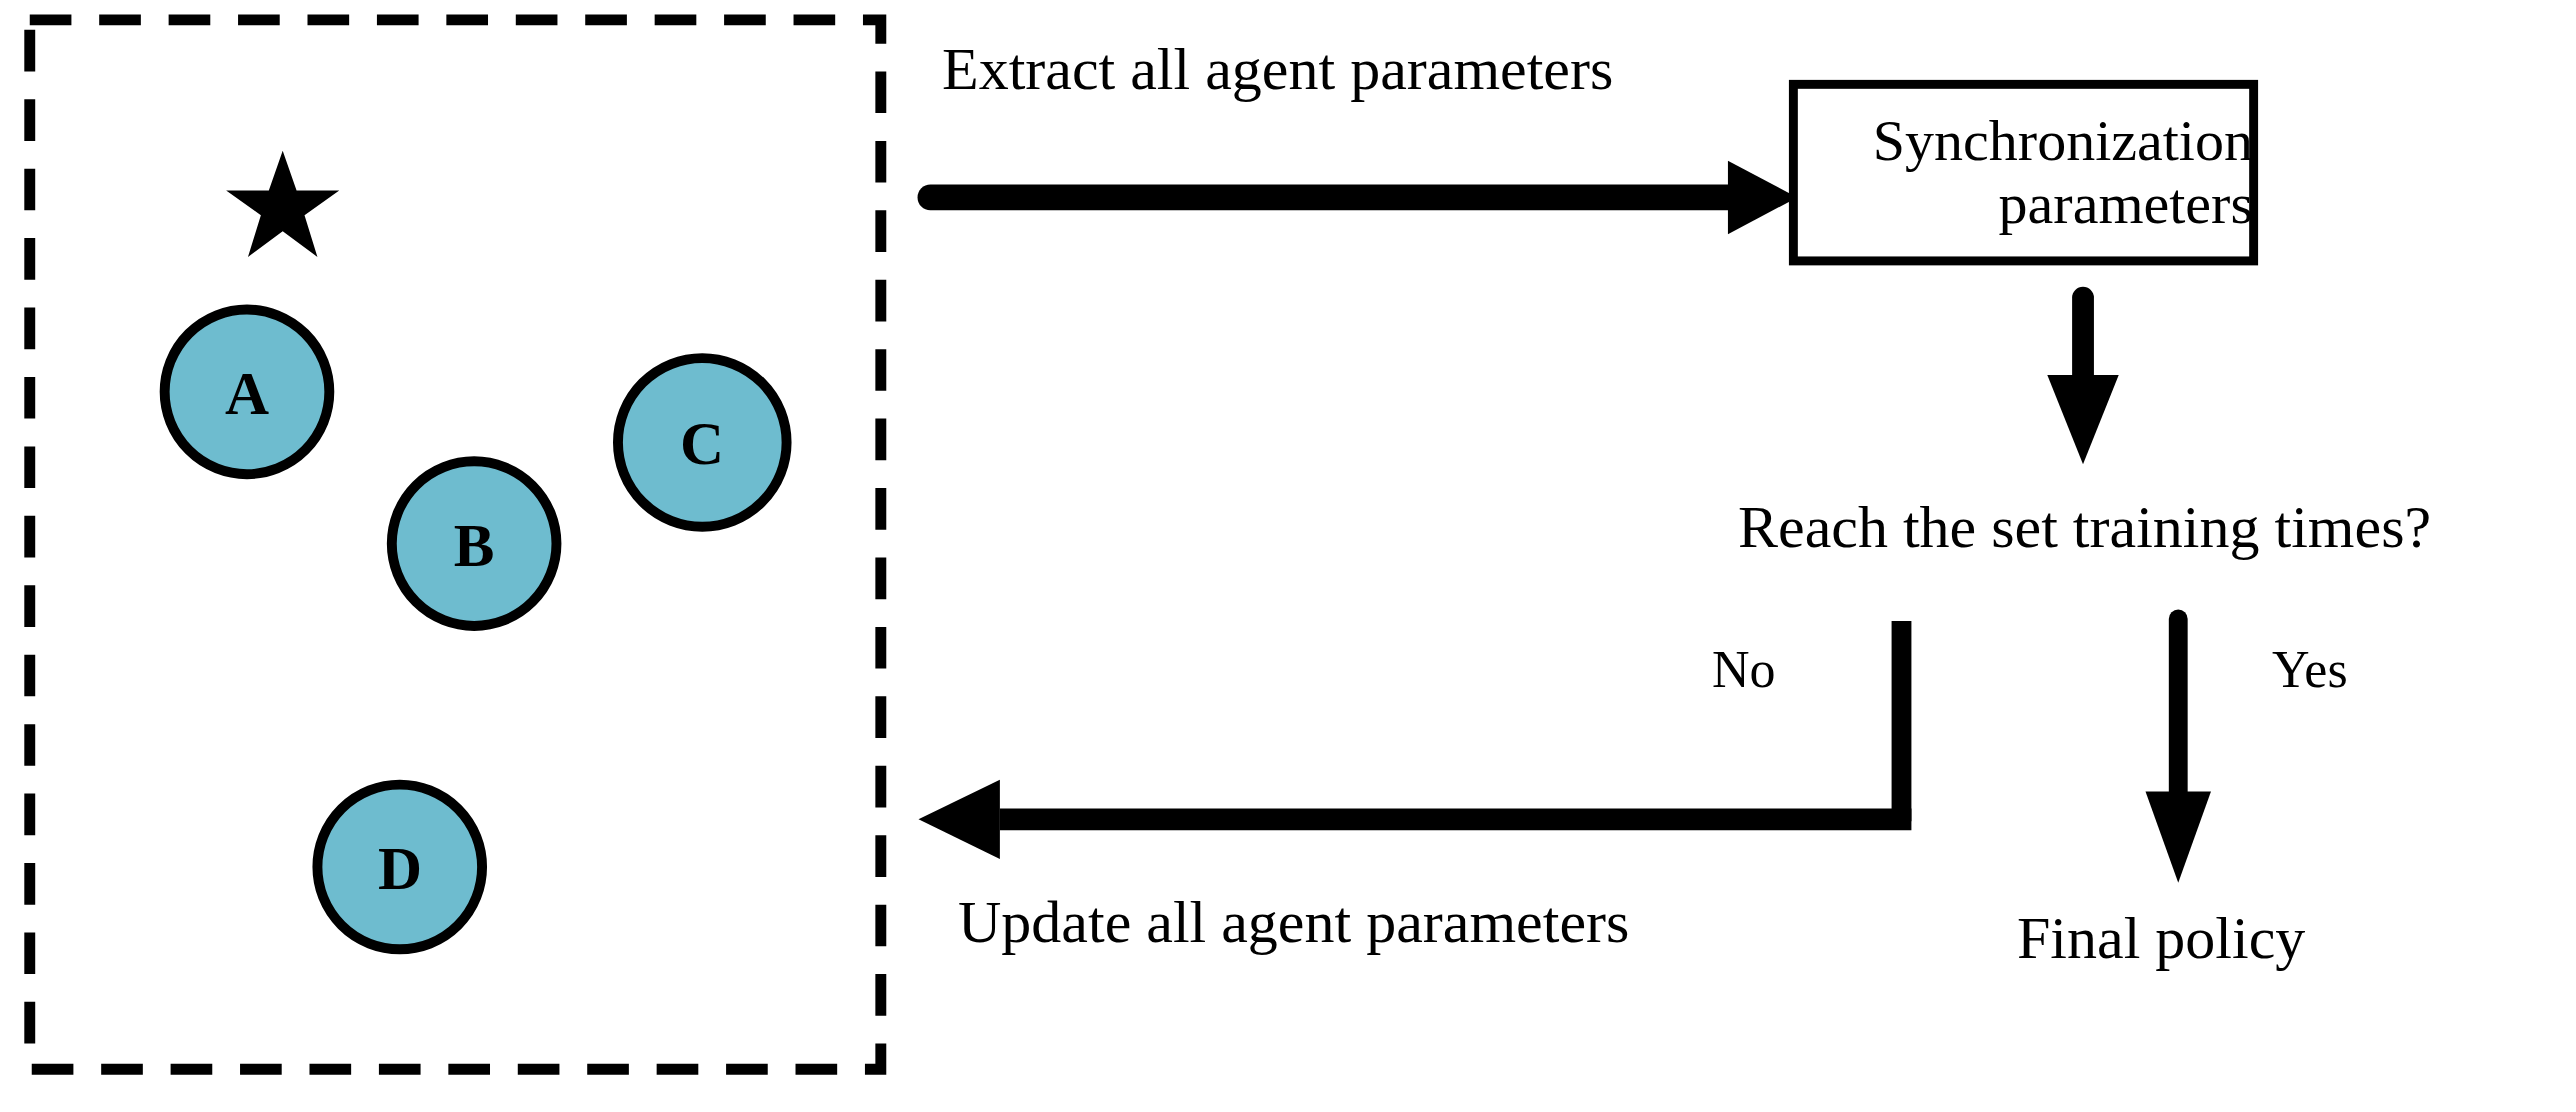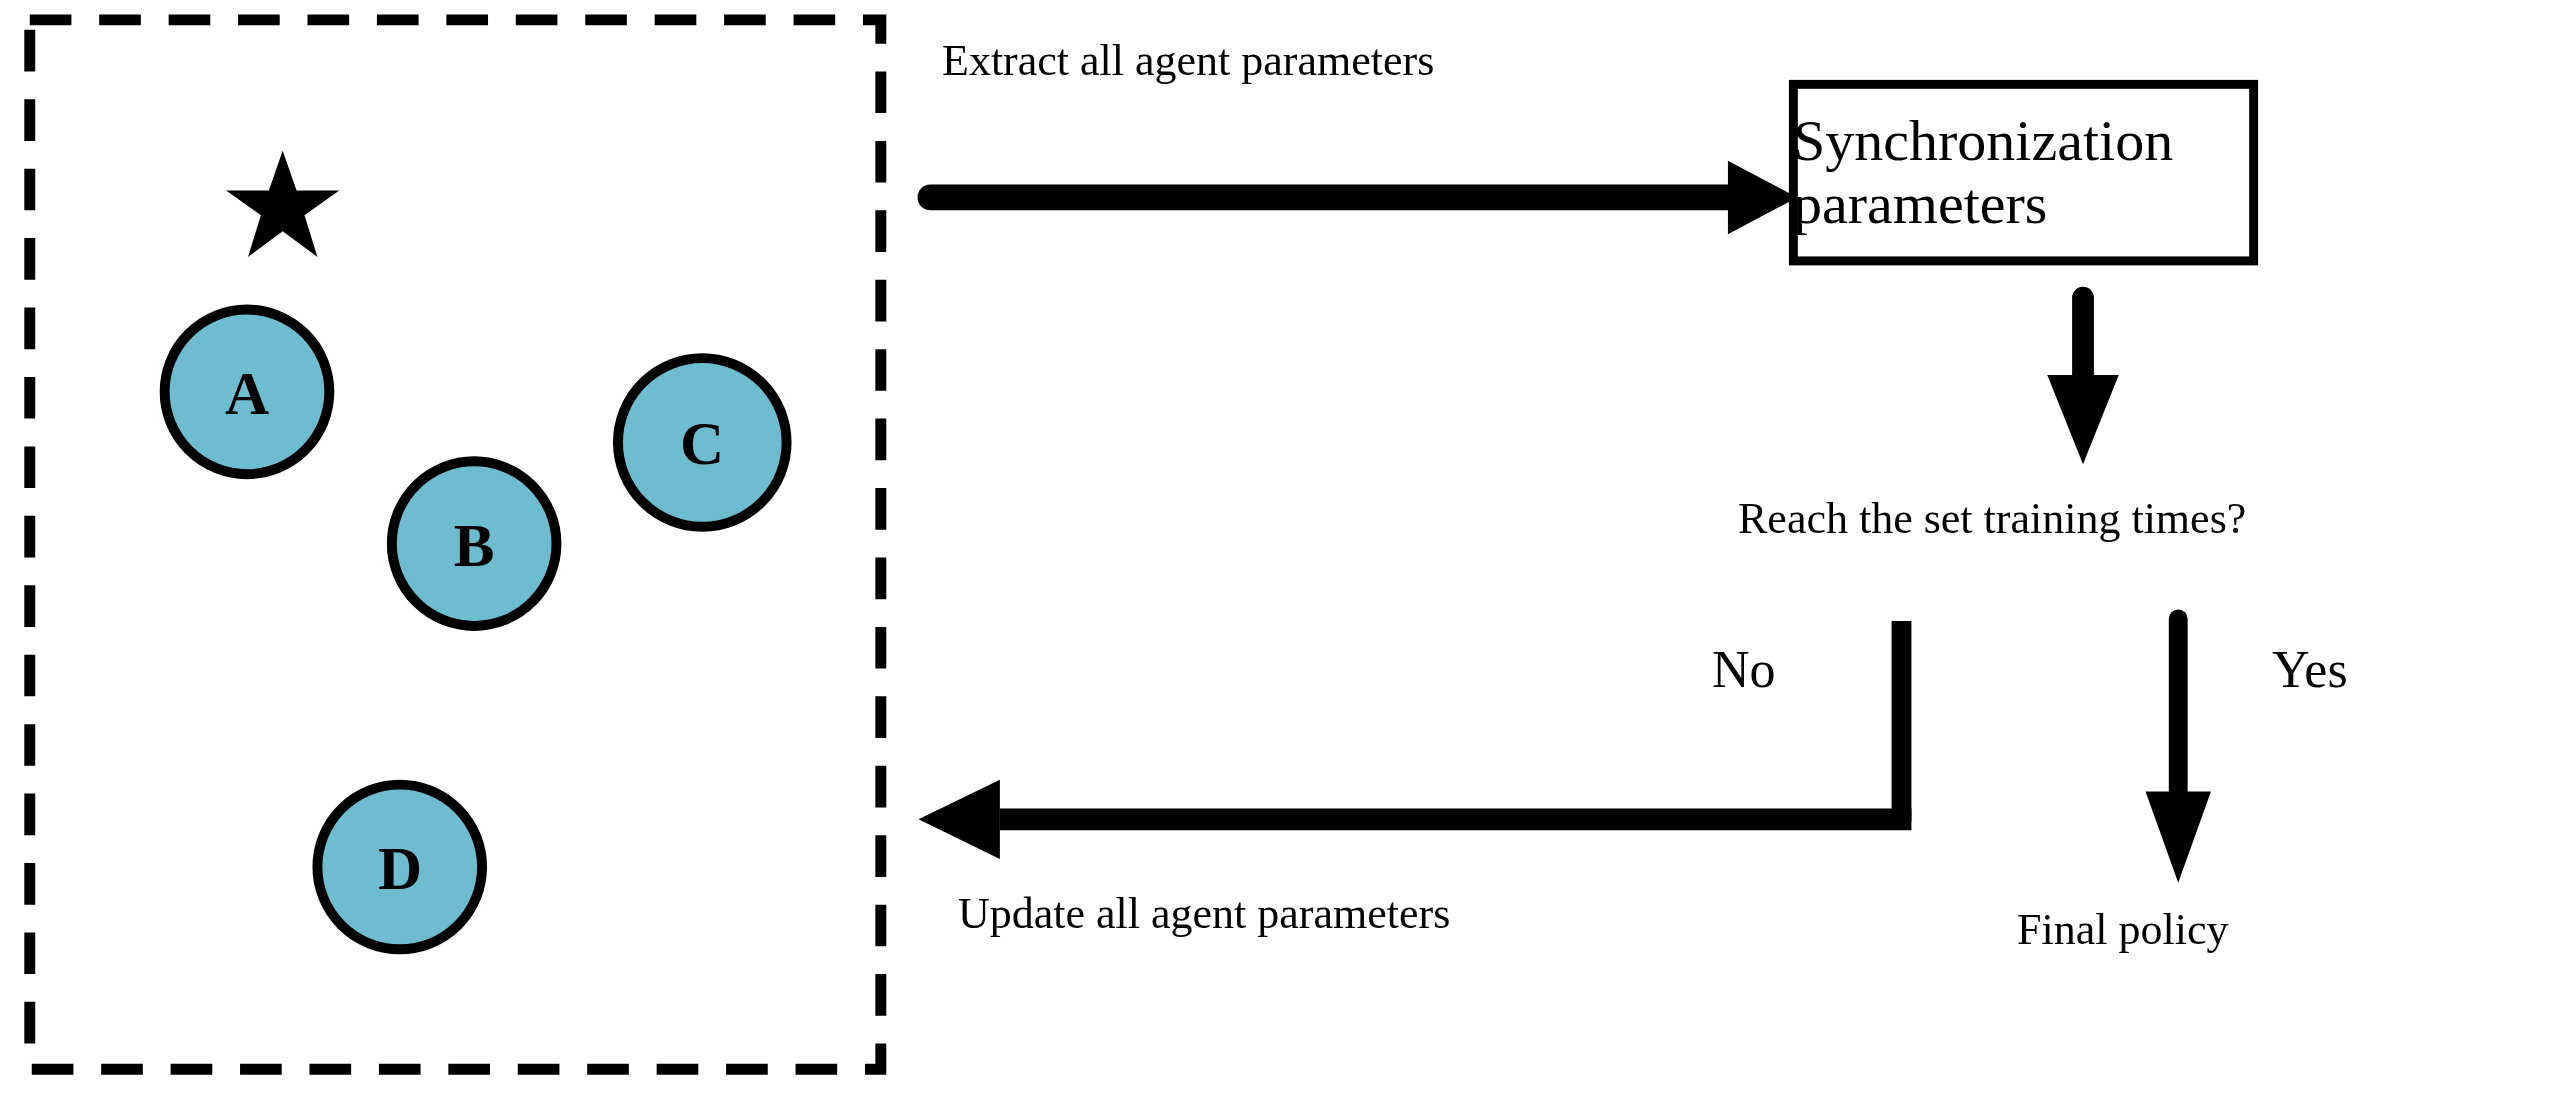--- a/index.html
+++ b/index.html
@@ -25,34 +25,34 @@
     height: 1113px;
   }
   .lbl {
     position: absolute;
     color: #000000;
     white-space: nowrap;
     line-height: 1.05;
     font-family: "Liberation Serif", "DejaVu Serif", serif;
   }
   .edge-label {
-    font-size: 44px;
+    font-size: 60px;
   }
   .branch-label {
     font-size: 52px;
   }
   .box-label {
     position: absolute;
     left: 1793px;
     top: 84px;
     width: 460px;
     height: 177px;
     display: flex;
     flex-direction: column;
-    align-items: flex-start;
+    align-items: flex-end;
     justify-content: center;
     font-size: 58px;
     line-height: 1.08;
     text-align: center;
     color: #000;
     font-family: "Liberation Serif", "DejaVu Serif", serif;
   }
   .circle-letter {
     position: absolute;
     font-family: "Liberation Serif", "DejaVu Serif", serif;

